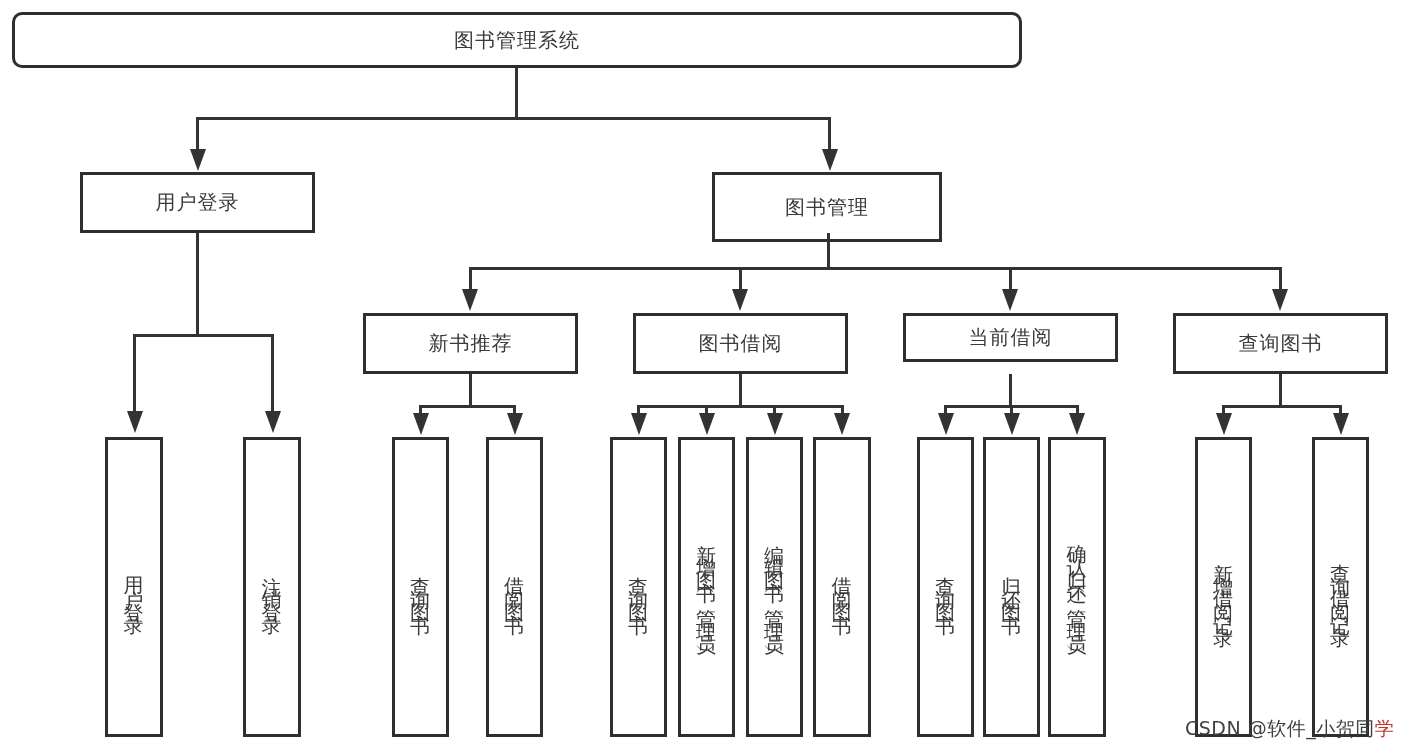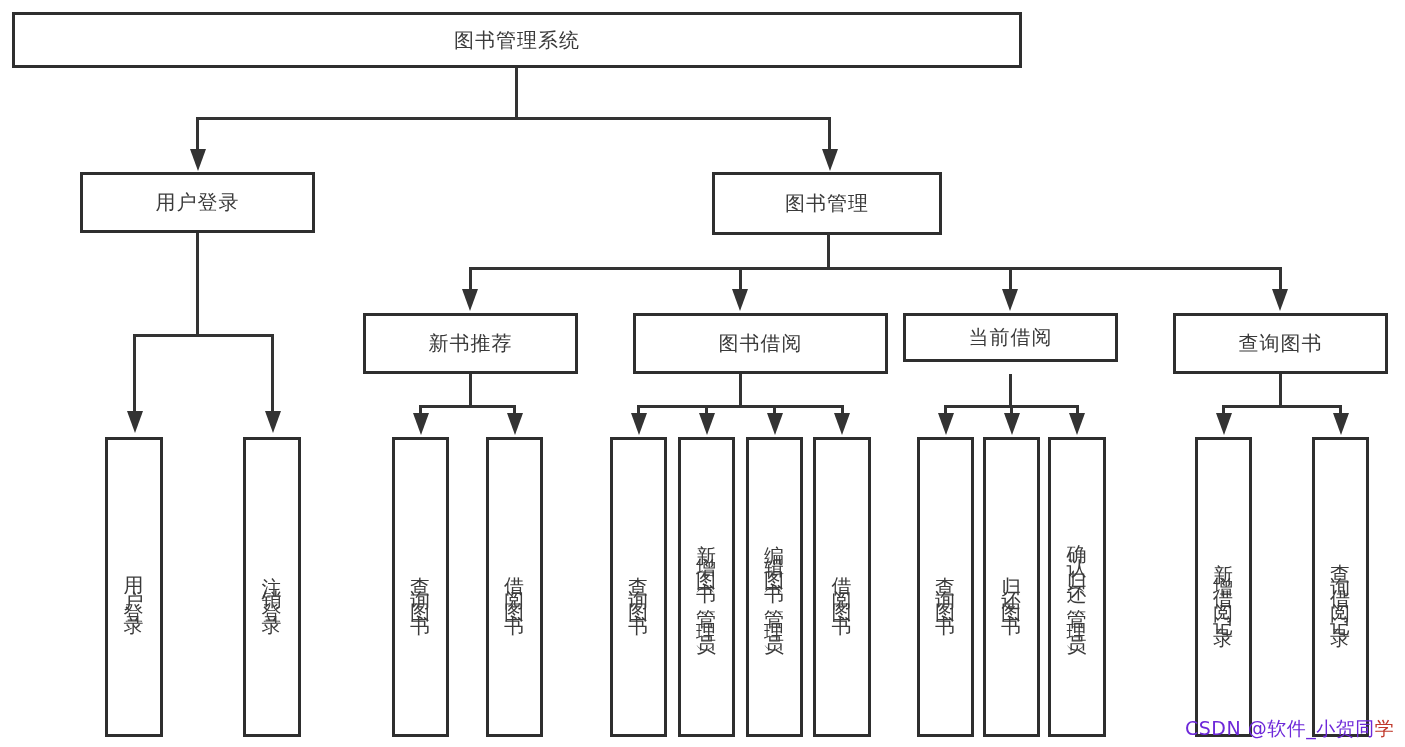--- a/index.html
+++ b/index.html
@@ -22,45 +22,45 @@
   .hline { position:absolute; height:3px; background:#333333; }
   .arrow {
     position:absolute; width:0; height:0;
     border-left:8px solid transparent; border-right:8px solid transparent;
     border-top:22px solid #333333;
   }
   .watermark {
     position:absolute; left:1185px; top:716px; font-size:19px;
     white-space:nowrap; z-index:5; letter-spacing:0.5px;
   }
-  .wm-gray { color:#6d28d9; }
+  .wm-gray { color:#404040; }
   .wm-red  { color:#c0392b; }
 </style>
 </head>
 <body>
 
 <div class="canvas">
 
-  <div class="box" style="left:12px; top:12px; width:1010px; height:56px;">
+  <div class="box" style="left:12px; top:12px; width:1010px; height:56px;border-radius:10px;">
     <span class="h-label">图书管理系统</span>
   </div>
 
   <div>
     <div class="vline" style="left:515px; top:68px; height:50px;"></div>
     <div class="hline" style="left:196px; top:117px; width:635px;"></div>
     <div class="vline" style="left:196px; top:117px; height:34px;"></div>
     <div class="arrow" style="left:190px; top:149px;"></div>
     <div class="vline" style="left:828px; top:117px; height:34px;"></div>
     <div class="arrow" style="left:822px; top:149px;"></div>
   </div>
 
   <div class="box" style="left:80px; top:172px; width:235px; height:61px;">
     <span class="h-label">用户登录</span>
   </div>
-  <div class="box" style="left:712px; top:172px; width:230px; height:63px;">
+  <div class="box" style="left:712px; top:172px; width:230px; height:70px;">
     <span class="h-label">图书管理</span>
   </div>
 
   <div>
     <div class="vline" style="left:196px; top:233px; height:104px;"></div>
     <div class="hline" style="left:133px; top:334px; width:141px;"></div>
     <div class="vline" style="left:133px; top:334px; height:79px;"></div>
     <div class="arrow" style="left:127px; top:411px;"></div>
     <div class="vline" style="left:271px; top:334px; height:79px;"></div>
     <div class="arrow" style="left:265px; top:411px;"></div>
@@ -75,21 +75,21 @@
     <div class="arrow" style="left:732px; top:289px;"></div>
     <div class="vline" style="left:1009px; top:267px; height:24px;"></div>
     <div class="arrow" style="left:1002px; top:289px;"></div>
     <div class="vline" style="left:1279px; top:267px; height:24px;"></div>
     <div class="arrow" style="left:1272px; top:289px;"></div>
   </div>
 
   <div class="box" style="left:363px; top:313px; width:215px; height:61px;">
     <span class="h-label">新书推荐</span>
   </div>
-  <div class="box" style="left:633px; top:313px; width:255px; height:61px;">
+  <div class="box" style="left:633px; top:313px; width:215px; height:61px;">
     <span class="h-label">图书借阅</span>
   </div>
   <div class="box" style="left:903px; top:313px; width:215px; height:49px;">
     <span class="h-label">当前借阅</span>
   </div>
   <div class="box" style="left:1173px; top:313px; width:215px; height:61px;">
     <span class="h-label">查询图书</span>
   </div>
 
   <div>

